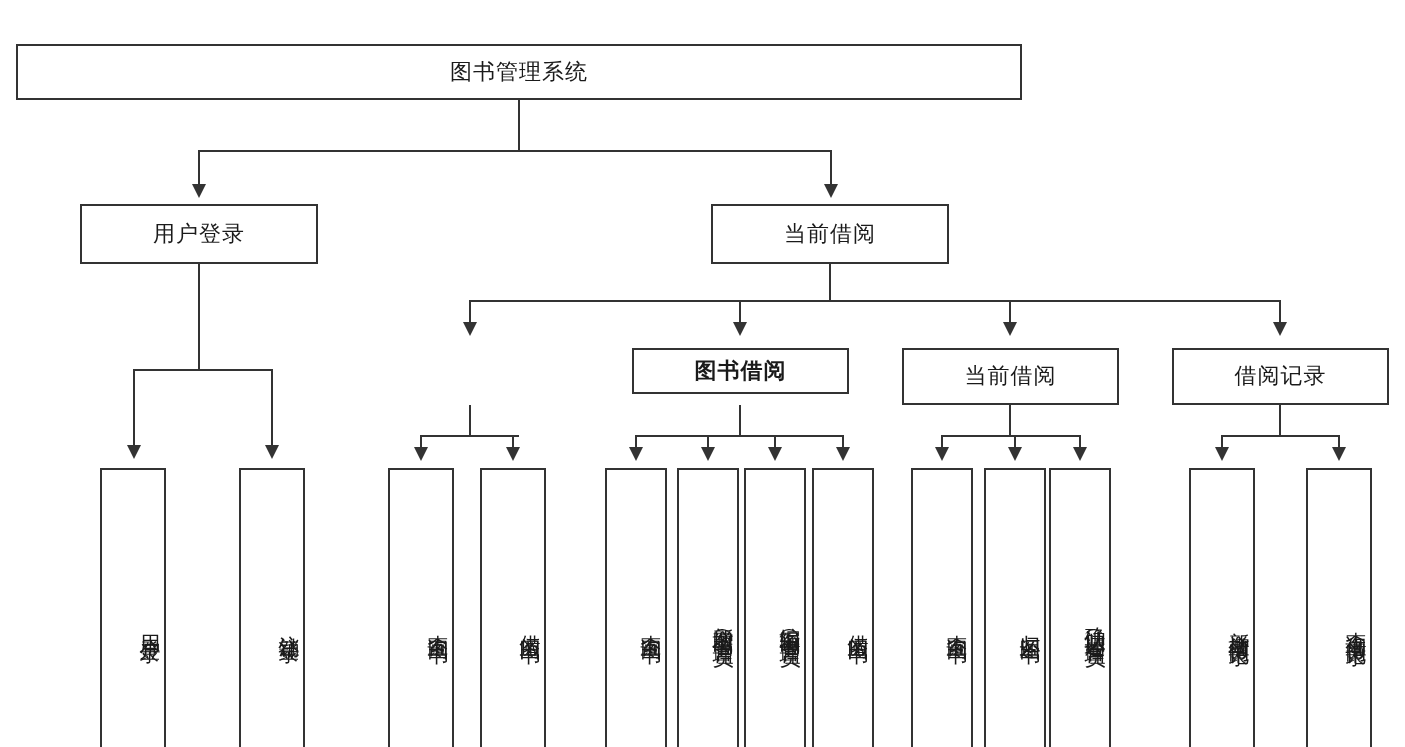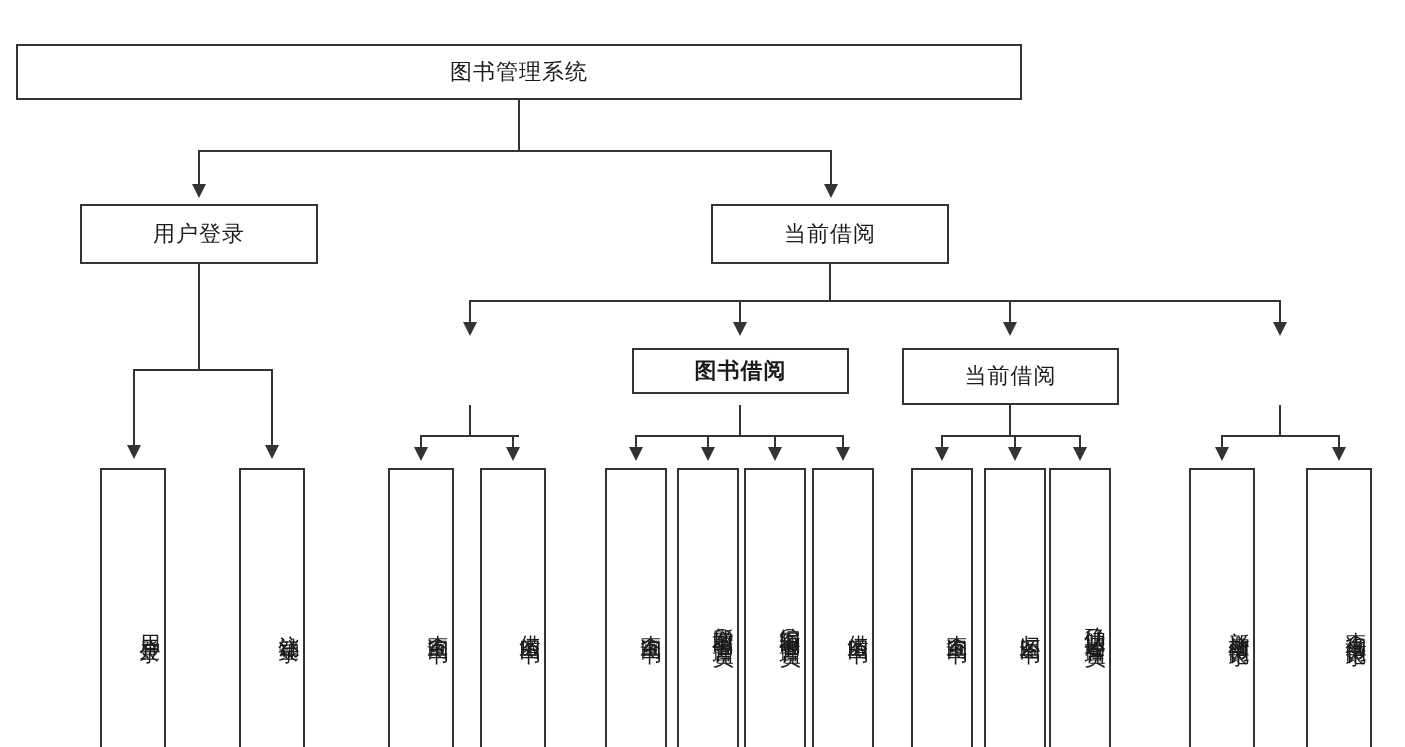--- a/index.html
+++ b/index.html
@@ -108,20 +108,23 @@
   <div class="arrow" style="left:1003px; top:290px;"></div>
   <div class="vline" style="left:1279px; top:268px; height:24px;"></div>
   <div class="arrow" style="left:1273px; top:290px;"></div>
 
   <div class="node horiz" style="left:632px; top:316px; width:217px; height:46px;font-weight:bold;">
     <span>图书借阅</span>
   </div>
   <div class="node horiz" style="left:902px; top:316px; width:217px; height:57px;">
     <span>当前借阅</span>
   </div>
+  <div class="node horiz" style="left:1172px; top:316px; width:217px; height:57px;">
+    <span>借阅记录</span>
+  </div>
 
   <div class="vline" style="left:469px; top:373px; height:32px;"></div>
   <div class="hline" style="left:420px; top:403px; width:99px;"></div>
   <div class="vline" style="left:420px; top:403px; height:14px;"></div>
   <div class="arrow" style="left:414px; top:415px;"></div>
   <div class="vline" style="left:512px; top:403px; height:14px;"></div>
   <div class="arrow" style="left:506px; top:415px;"></div>
 
   <div class="vline" style="left:739px; top:373px; height:32px;"></div>
   <div class="hline" style="left:635px; top:403px; width:209px;"></div>

